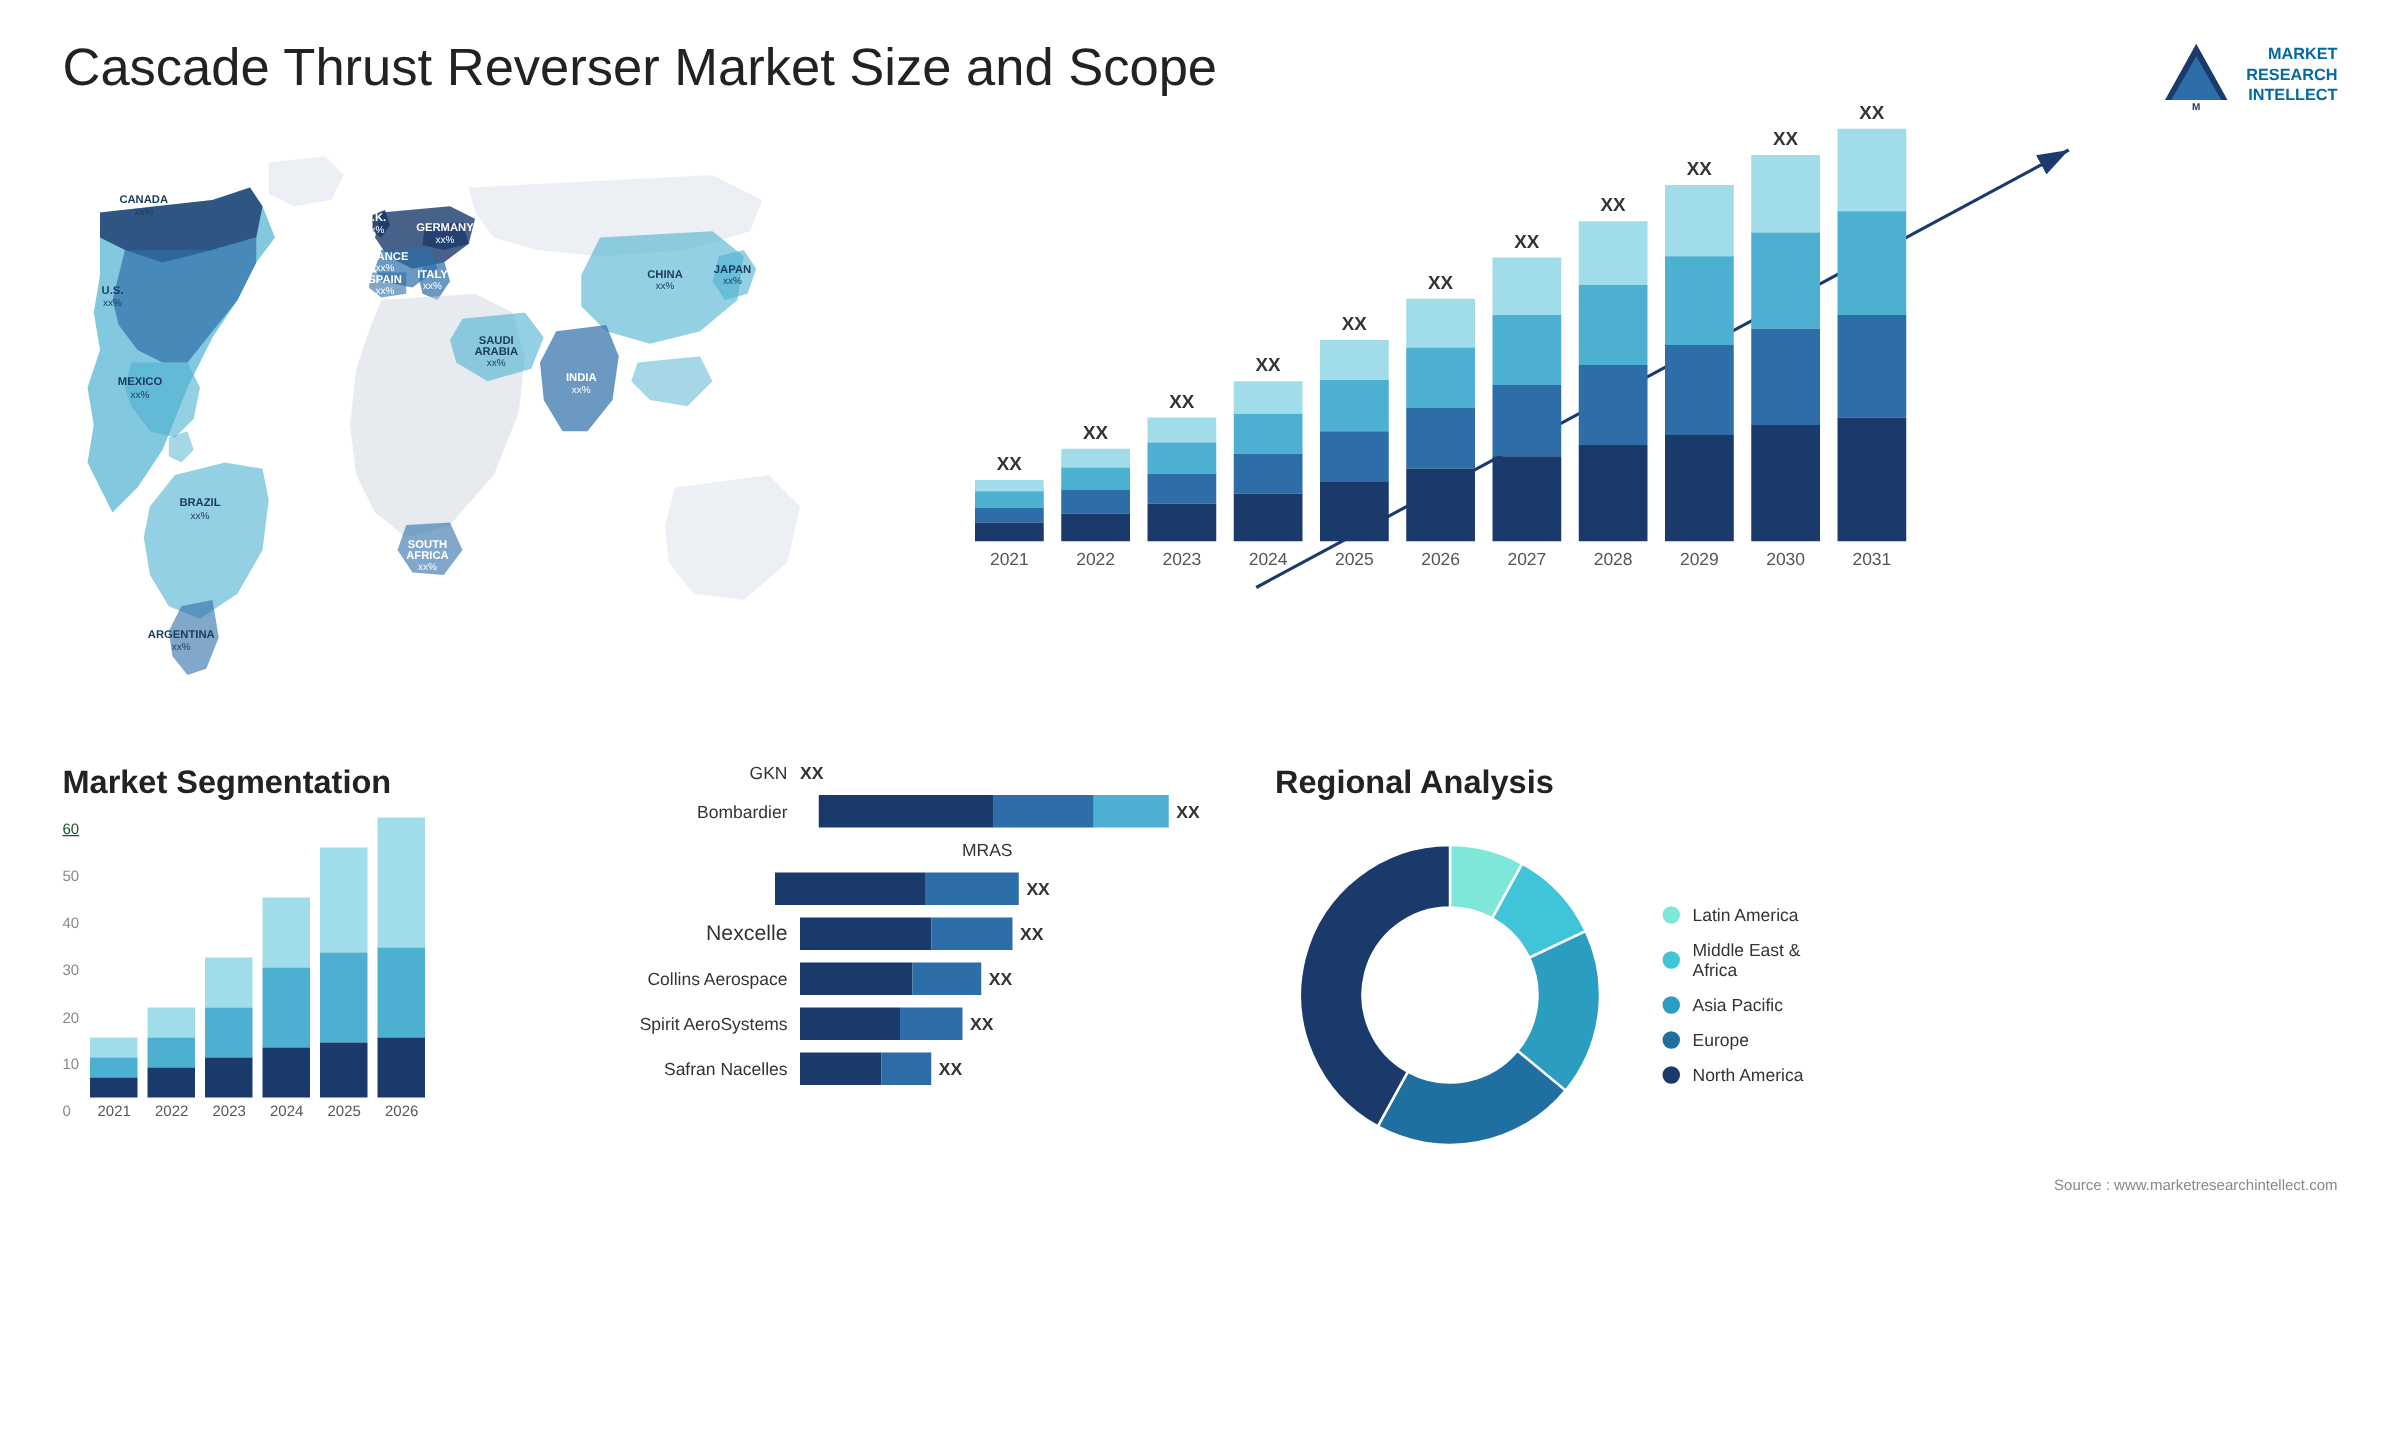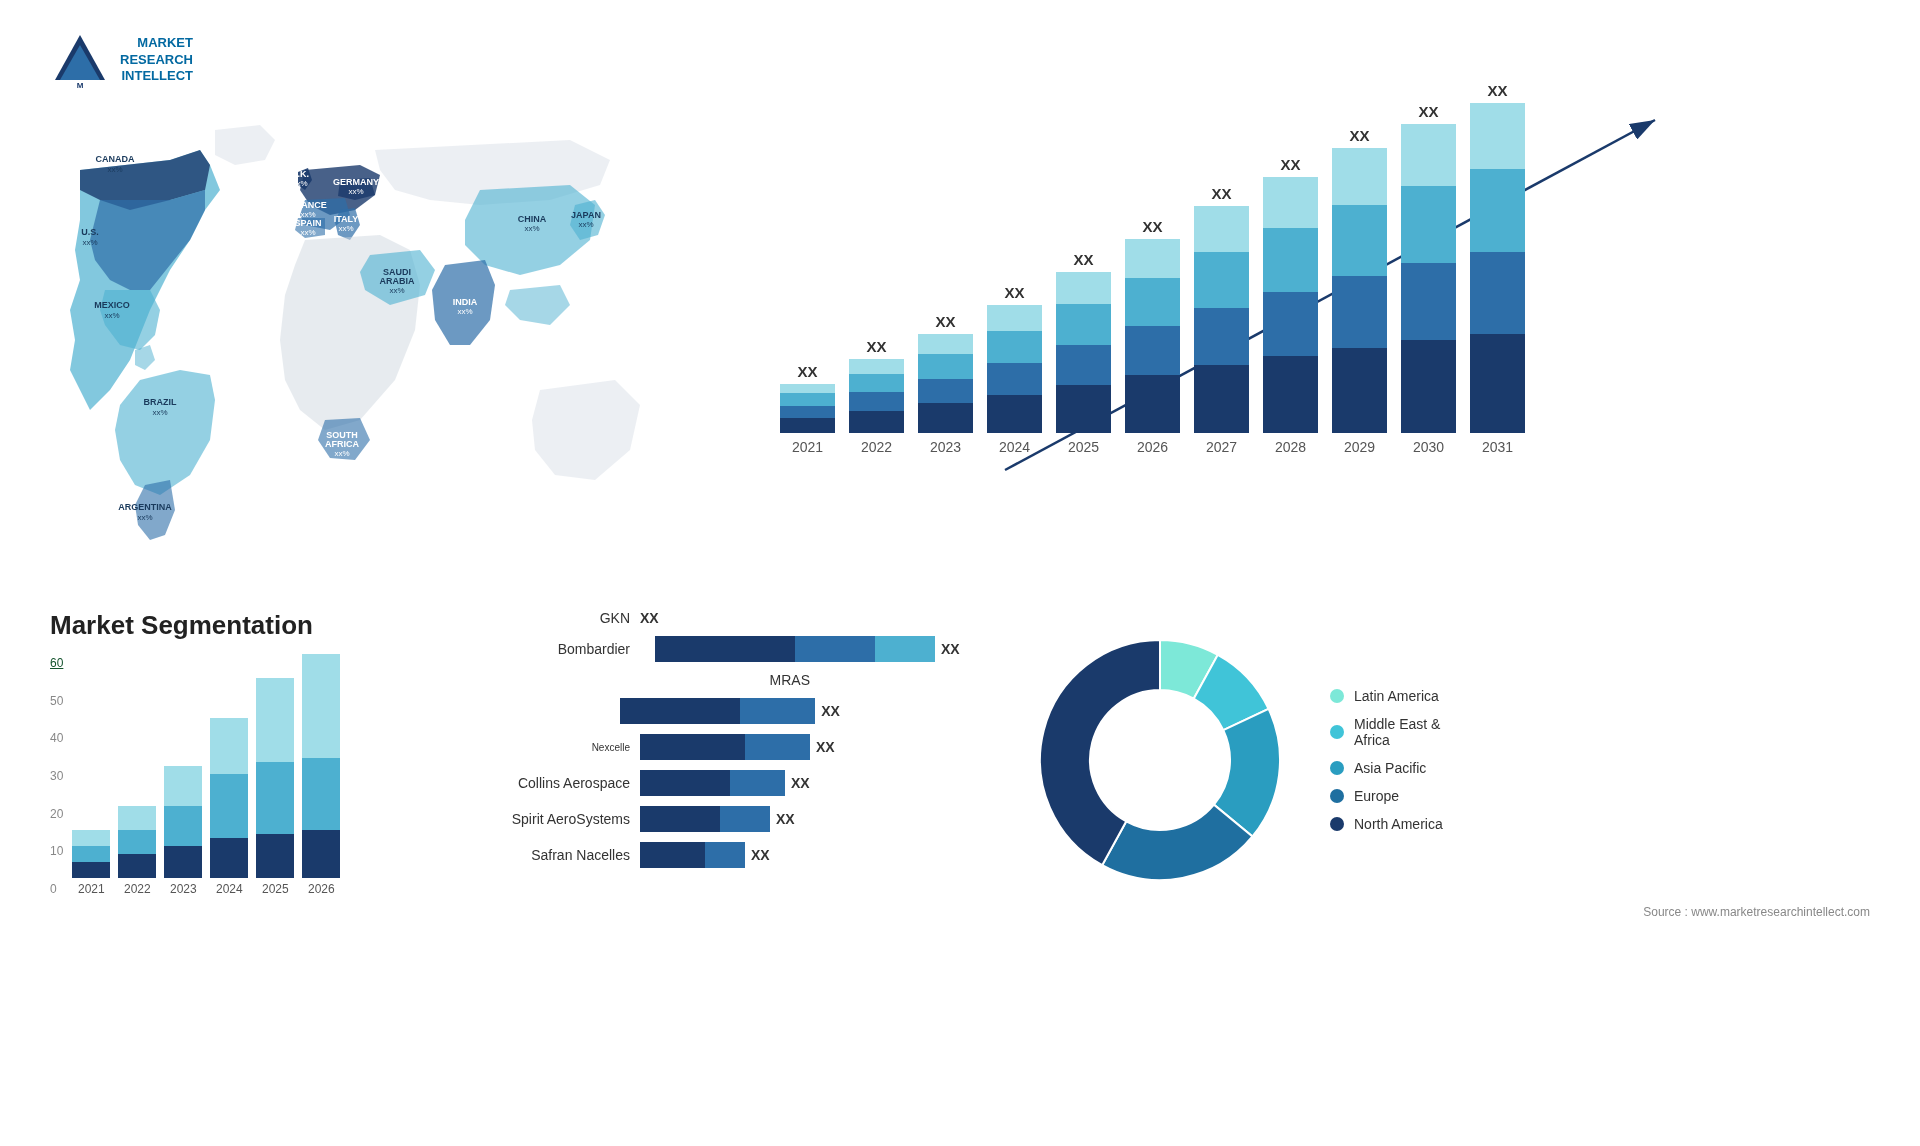--- a/index.html
+++ b/index.html
@@ -159,20 +159,21 @@
       margin-top: 5px;
     }
 
   </style>
 </head>
 <body>
 
 <div class="page-container">
 
   <div class="header">
+    <h1 class="page-title">Cascade Thrust Reverser Market Size and Scope</h1>
     <div class="logo-area">
       <svg class="logo-icon" viewBox="0 0 60 60">
         <polygon points="30,5 55,50 5,50" fill="#1a3a6b"></polygon>
         <polygon points="30,15 50,50 10,50" fill="#2d6ea8"></polygon>
         <text x="30" y="58" text-anchor="middle" font-size="8" fill="#1a3a6b" font-weight="bold">M</text>
       </svg>
       <div class="logo-text">
         <div>MARKET</div>
         <div>RESEARCH</div>
         <div>INTELLECT</div>
@@ -489,21 +490,21 @@
             <div style="font-size: 14px; color: rgb(51, 51, 51); width: 160px; text-align: right; flex-shrink: 0;">MRAS</div>
             <div style="display: flex; align-items: center; gap: 6px;">
               <div style="display: flex; height: 26px;">
                 <div style="width: 120px; height: 26px; background: rgb(26, 58, 107);"></div>
                 <div style="width: 75px; height: 26px; background: rgb(45, 110, 168);"></div>
               </div>
               <span style="font-size: 14px; font-weight: 700; color: rgb(51, 51, 51);">XX</span>
             </div>
           </div>
           <div style="display: flex; align-items: center; margin-bottom: 10px; gap: 10px;">
-            <div style="font-size: 10px; color: rgb(51, 51, 51); width: 160px; text-align: right; flex-shrink: 0;">Nexcelle</div>
+            <div style="font-size: 17px; color: rgb(51, 51, 51); width: 160px; text-align: right; flex-shrink: 0;">Nexcelle</div>
             <div style="display: flex; align-items: center; gap: 6px;">
               <div style="display: flex; height: 26px;">
                 <div style="width: 105px; height: 26px; background: rgb(26, 58, 107);"></div>
                 <div style="width: 65px; height: 26px; background: rgb(45, 110, 168);"></div>
               </div>
               <span style="font-size: 14px; font-weight: 700; color: rgb(51, 51, 51);">XX</span>
             </div>
           </div>
           <div style="display: flex; align-items: center; margin-bottom: 10px; gap: 10px;">
             <div style="font-size: 14px; color: rgb(51, 51, 51); width: 160px; text-align: right; flex-shrink: 0;">Collins Aerospace</div>
@@ -532,20 +533,21 @@
                 <div style="width: 65px; height: 26px; background: rgb(26, 58, 107);"></div>
                 <div style="width: 40px; height: 26px; background: rgb(45, 110, 168);"></div>
               </div>
               <span style="font-size: 14px; font-weight: 700; color: rgb(51, 51, 51);">XX</span>
             </div>
           </div>
         </div>
     </div>
 
     <div class="regional-container">
+      <div class="section-title">Regional Analysis</div>
       <div class="donut-area">
         <svg width="280" height="280" viewBox="0 0 280 280" id="donut-svg">
 
         <path d="M 140 20 A 120 120 0 0 1 197.81044089220583 34.843198394736376 L 173.72275718712007 78.65853239692956 A 70 70 0 0 0 140 70 Z" fill="#7de8d8" stroke="#fff" stroke-width="2"></path>
             <path d="M 197.81044089220583 34.843198394736376 A 120 120 0 0 1 248.57924629592236 88.9064850121913 L 203.33789367262136 110.19544959044492 A 70 70 0 0 0 173.72275718712007 78.65853239692956 Z" fill="#40c4d8" stroke="#fff" stroke-width="2"></path>
             <path d="M 248.57924629592236 88.9064850121913 A 120 120 0 0 1 232.4615891330947 216.49087876984277 L 193.93592699430525 184.6196792824083 A 70 70 0 0 0 203.33789367262136 110.19544959044492 Z" fill="#2a9dc0" stroke="#fff" stroke-width="2"></path>
             <path d="M 232.4615891330947 216.49087876984277 A 120 120 0 0 1 82.1895591077942 245.15680160526364 L 106.27724281287995 201.34146760307044 A 70 70 0 0 0 193.93592699430525 184.6196792824083 Z" fill="#1f6fa0" stroke="#fff" stroke-width="2"></path>
             <path d="M 82.1895591077942 245.15680160526364 A 120 120 0 0 1 139.99999999999997 20 L 140 70 A 70 70 0 0 0 106.27724281287995 201.34146760307044 Z" fill="#1a3a6b" stroke="#fff" stroke-width="2"></path>
           </svg>
         <div class="regional-legend">

